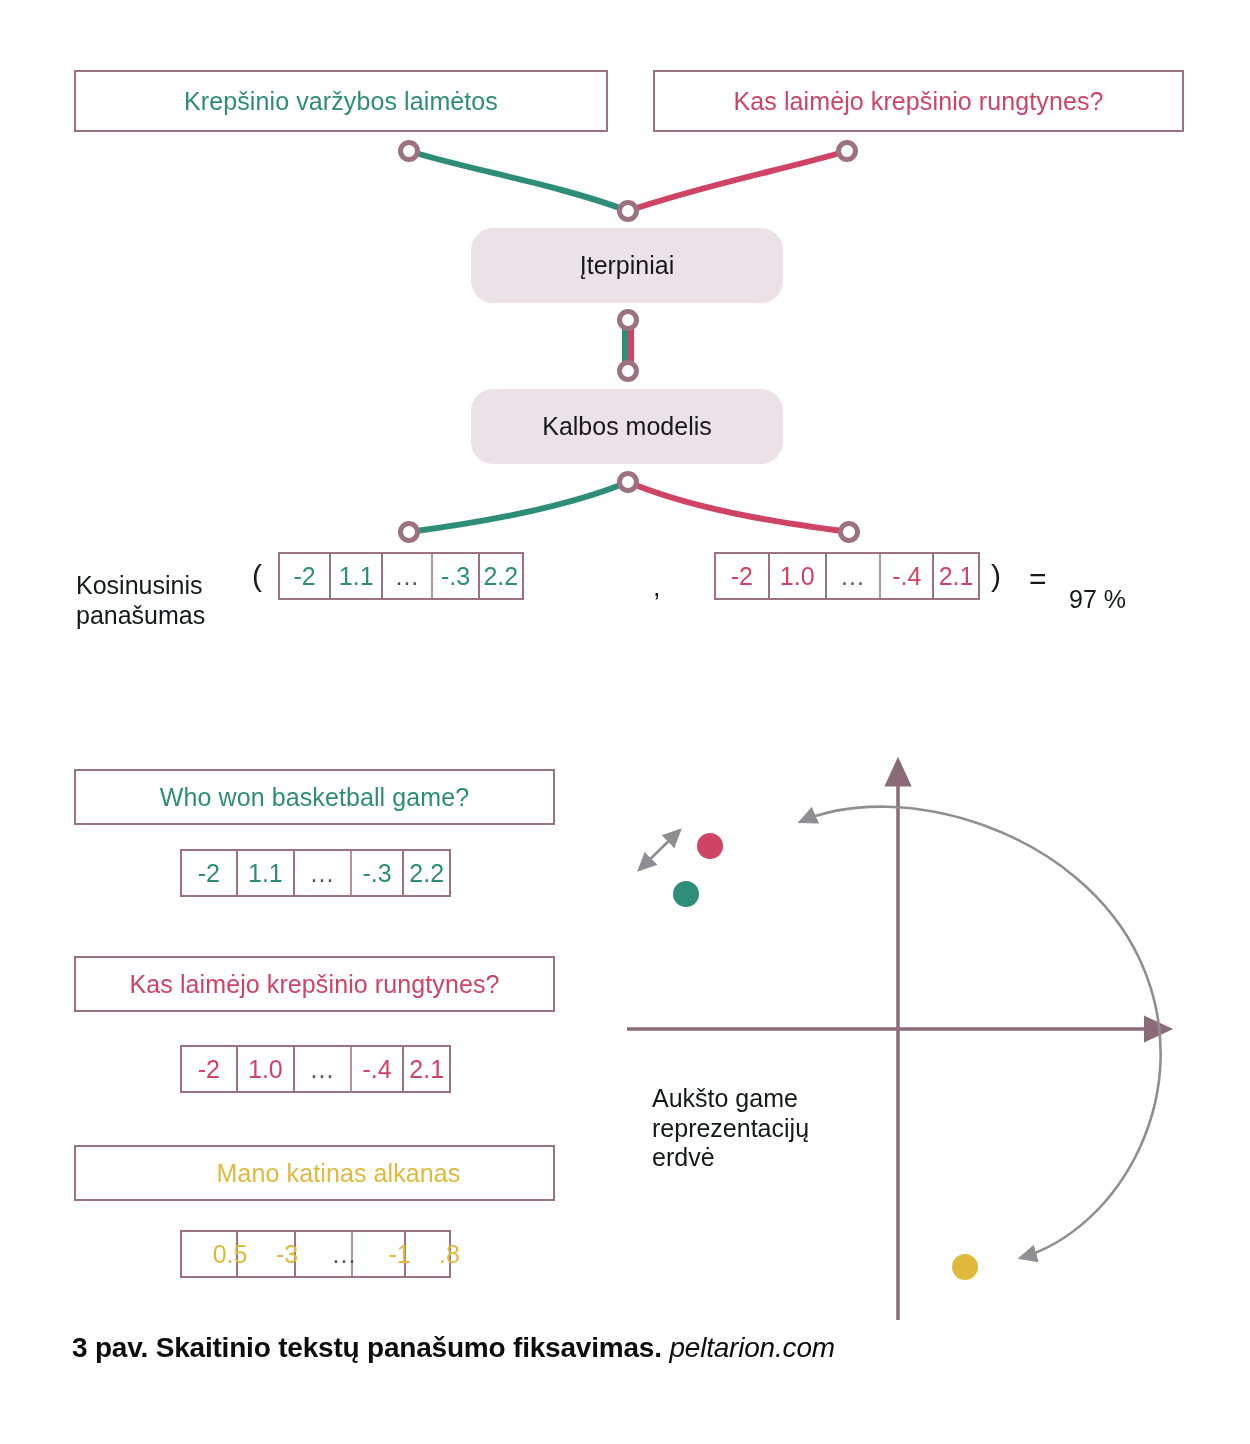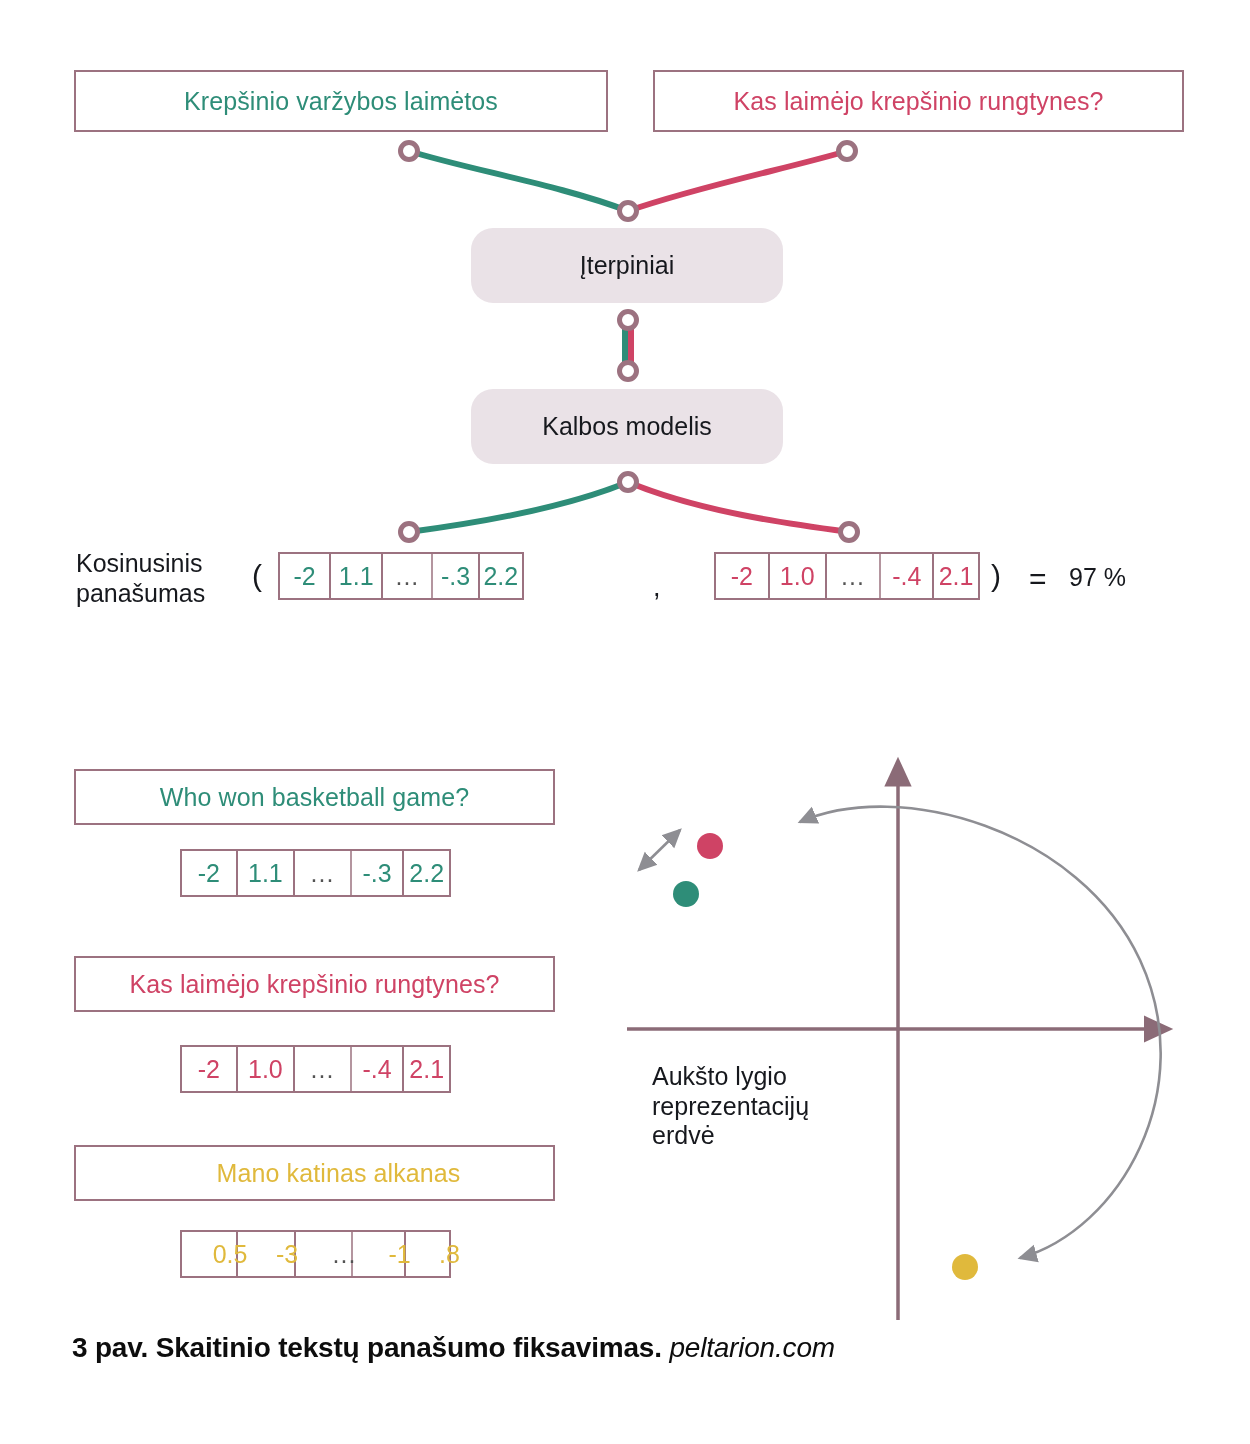--- a/index.html
+++ b/index.html
@@ -76,20 +76,21 @@
   .v-gold .vcell { color: #e0b93c; padding-left: 42px; }
   .vcell.ellipsis { color: inherit; opacity: .75; letter-spacing: 1px; }
 
   
   .plain {
     position: absolute;
     font-size: 25px;
     color: #16181d;
     line-height: 1.18;
     white-space: pre-line;
+    margin-top: 22px;
   }
   .sym {
     position: absolute;
     font-size: 30px;
     color: #16181d;
   }
   .sym-small {
     position: absolute;
     font-size: 27px;
     color: #16181d;
@@ -195,21 +196,21 @@
     <span>Mano katinas alkanas</span>
   </div>
   <div class="vector v-gold" style="left:180px; top:1230px; width:271px;">
     <span class="vcell" style="width:56px;">0.5</span>
     <span class="vcell" style="width:58px;">-3</span>
     <span class="vcell ellipsis" style="width:57px;">...</span>
     <span class="vcell" style="width:53px;">-1</span>
     <span class="vcell" style="width:45px;">.8</span>
   </div>
 
-  <div class="plain" style="left:652px; top:1062px; width:220px;">Aukšto lygio
+  <div class="plain" style="left:652px; top:1062px; width:220px;">Aukšto game
 reprezentacijų
 erdvė</div>
 
   <svg class="overlay" viewBox="0 0 1250 1444">
     <defs>
       <marker id="axis-arrow" markerWidth="9" markerHeight="9" refX="7" refY="4.5" orient="auto" markerUnits="strokeWidth">
         <path d="M0,0.6 L8.5,4.5 L0,8.4 z" fill="#8b6b77"></path>
       </marker>
       <marker id="grey-arrow" markerWidth="8" markerHeight="8" refX="6.5" refY="4" orient="auto" markerUnits="strokeWidth">
         <path d="M0,0.5 L7.5,4 L0,7.5 z" fill="#8e8e93"></path>

